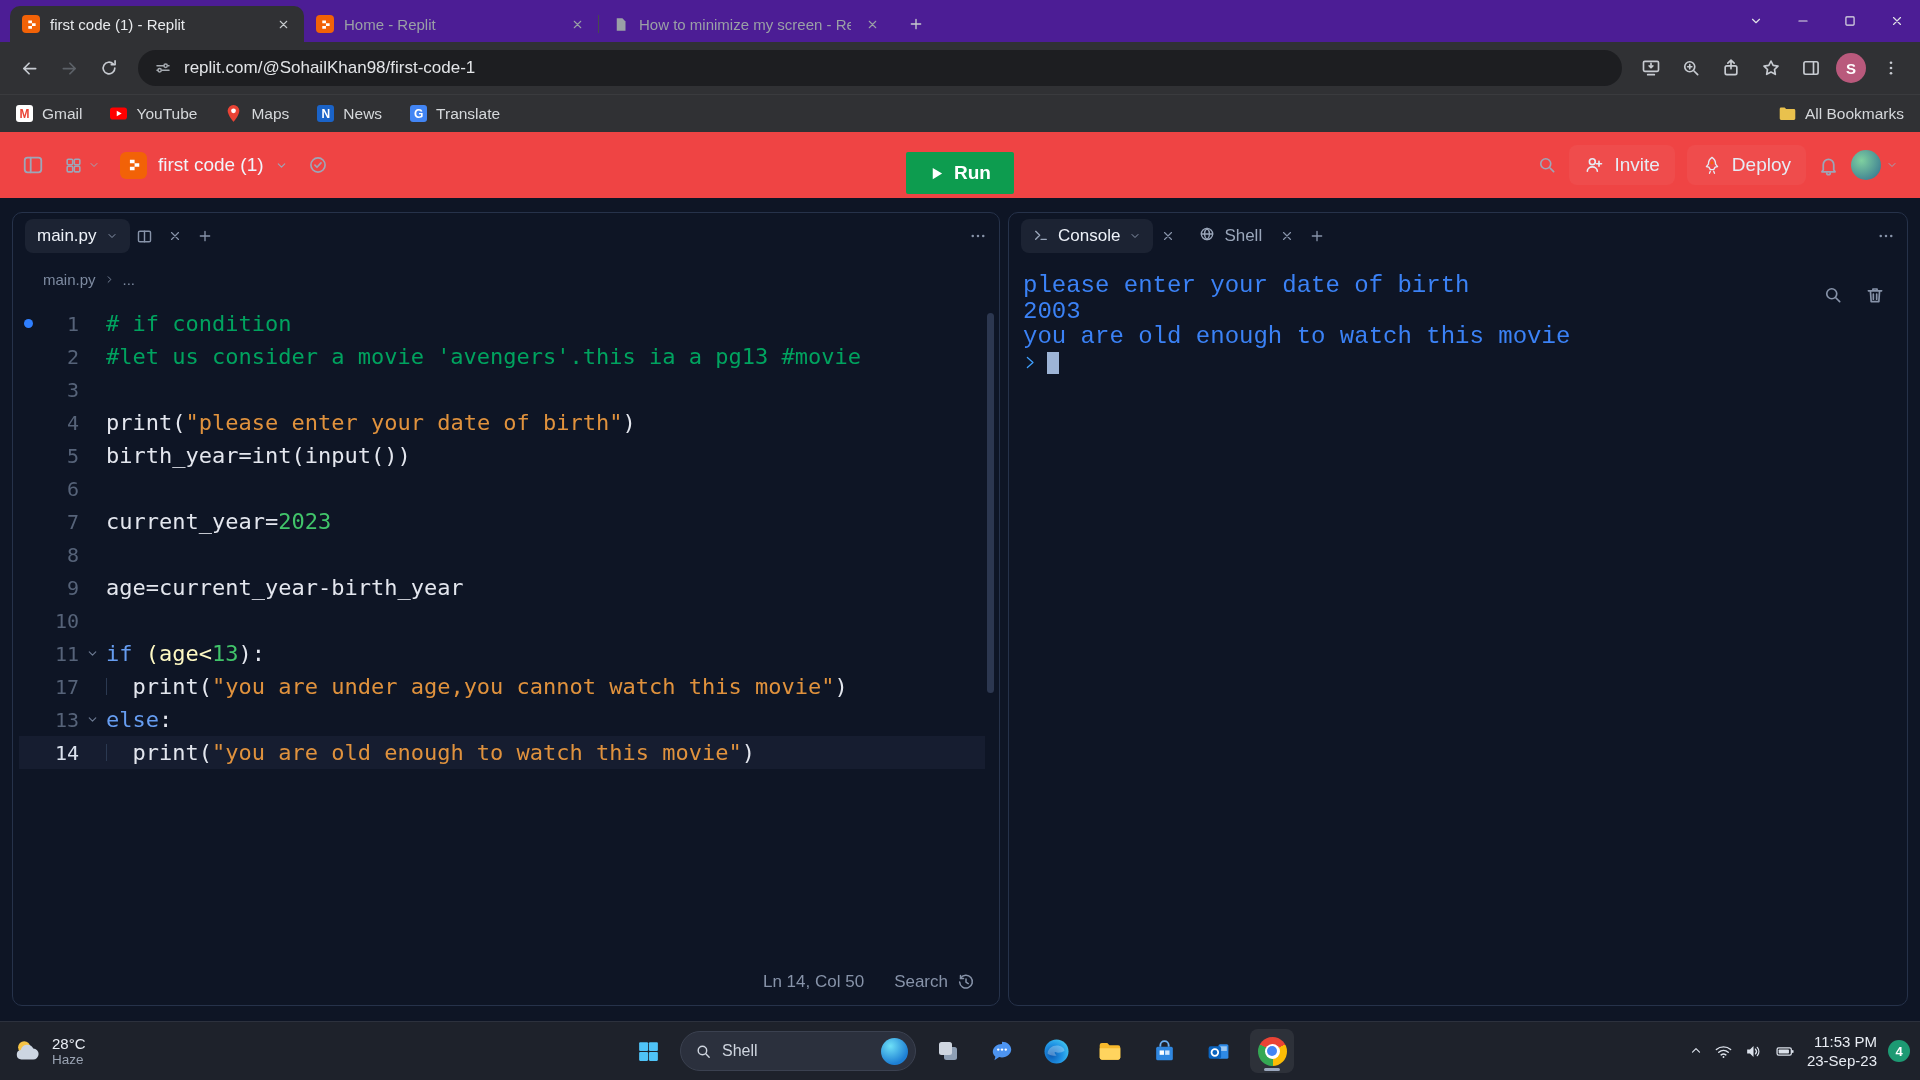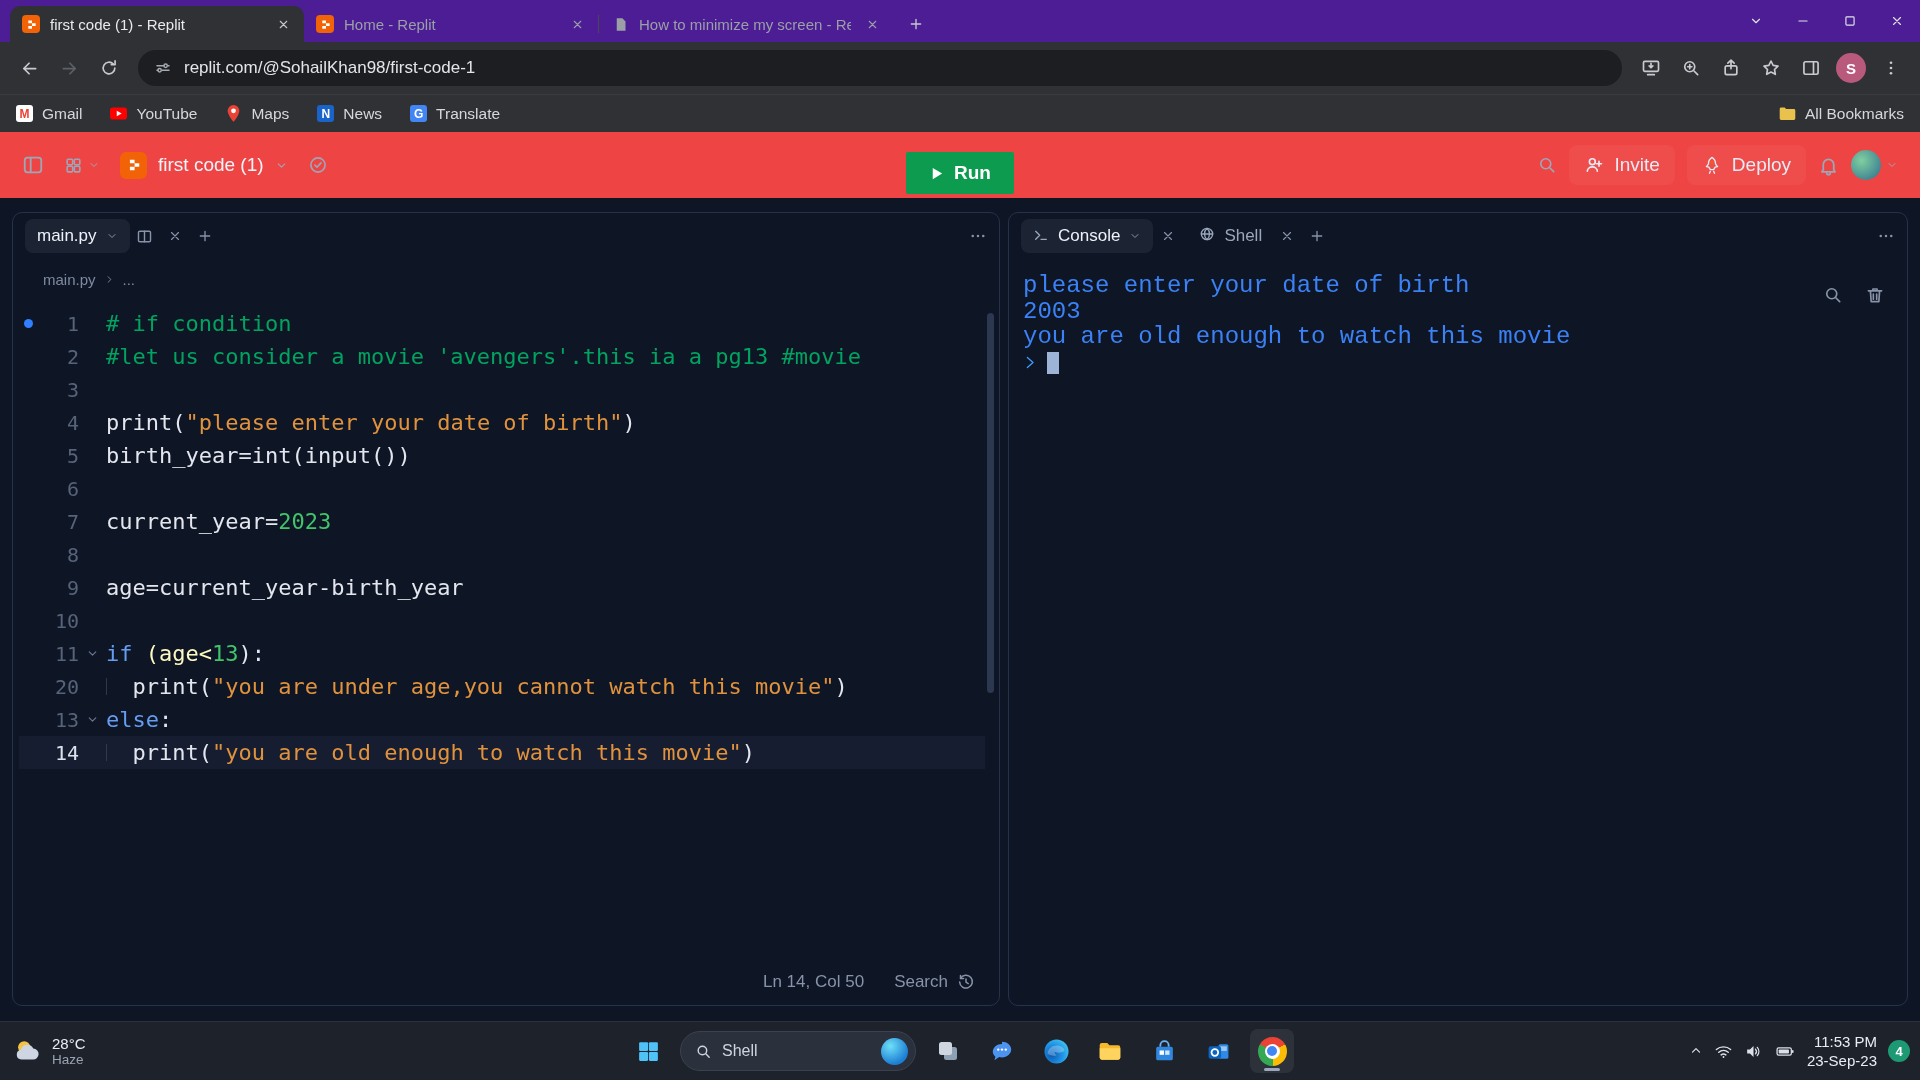--- a/index.html
+++ b/index.html
@@ -411,21 +411,21 @@
           <div class="code-row"><span class="dot-cell"></span><span class="lineno">4</span><span class="fold-cell"></span><span class="code-text"><span style="color: rgb(227, 230, 238);">print(</span><span style="color: rgb(224, 146, 61);">"please enter your date of birth"</span><span style="color: rgb(227, 230, 238);">)</span></span></div>
           <div class="code-row"><span class="dot-cell"></span><span class="lineno">5</span><span class="fold-cell"></span><span class="code-text"><span style="color: rgb(227, 230, 238);">birth_year=int(input())</span></span></div>
           <div class="code-row"><span class="dot-cell"></span><span class="lineno">6</span><span class="fold-cell"></span><span class="code-text"></span></div>
           <div class="code-row"><span class="dot-cell"></span><span class="lineno">7</span><span class="fold-cell"></span><span class="code-text"><span style="color: rgb(227, 230, 238);">current_year=</span><span style="color: rgb(65, 196, 106);">2023</span></span></div>
           <div class="code-row"><span class="dot-cell"></span><span class="lineno">8</span><span class="fold-cell"></span><span class="code-text"></span></div>
           <div class="code-row"><span class="dot-cell"></span><span class="lineno">9</span><span class="fold-cell"></span><span class="code-text"><span style="color: rgb(227, 230, 238);">age=current_year-birth_year</span></span></div>
           <div class="code-row"><span class="dot-cell"></span><span class="lineno">10</span><span class="fold-cell"></span><span class="code-text"></span></div>
           <div class="code-row"><span class="dot-cell"></span><span class="lineno">11</span><span class="fold-cell"><svg width="13" height="13" viewBox="0 0 24 24" fill="none" stroke="#6b7890" stroke-width="2.2" stroke-linecap="round" stroke-linejoin="round">
                 <path d="M6 9l6 6 6-6"></path>
               </svg></span><span class="code-text"><span style="color: rgb(102, 157, 241);">if</span><span style="color: #fef9c3;"> (age&lt;</span><span style="color: rgb(65, 196, 106);">13</span><span style="color: rgb(227, 230, 238);">):</span></span></div>
-          <div class="code-row"><span class="dot-cell"></span><span class="lineno">20</span><span class="fold-cell"></span><span class="code-text"><span class="indent-guide"></span><span style="color: rgb(227, 230, 238);">  print(</span><span style="color: rgb(224, 146, 61);">"you are under age,you cannot watch this movie"</span><span style="color: rgb(227, 230, 238);">)</span></span></div>
+          <div class="code-row"><span class="dot-cell"></span><span class="lineno">17</span><span class="fold-cell"></span><span class="code-text"><span class="indent-guide"></span><span style="color: rgb(227, 230, 238);">  print(</span><span style="color: rgb(224, 146, 61);">"you are under age,you cannot watch this movie"</span><span style="color: rgb(227, 230, 238);">)</span></span></div>
           <div class="code-row"><span class="dot-cell"></span><span class="lineno">13</span><span class="fold-cell"><svg width="13" height="13" viewBox="0 0 24 24" fill="none" stroke="#6b7890" stroke-width="2.2" stroke-linecap="round" stroke-linejoin="round">
                 <path d="M6 9l6 6 6-6"></path>
               </svg></span><span class="code-text"><span style="color: rgb(102, 157, 241);">else</span><span style="color: rgb(227, 230, 238);">:</span></span></div>
           <div class="code-row active"><span class="dot-cell"></span><span class="lineno">14</span><span class="fold-cell"></span><span class="code-text"><span class="indent-guide"></span><span style="color: rgb(227, 230, 238);">  print(</span><span style="color: rgb(224, 146, 61);">"you are old enough to watch this movie"</span><span style="color: rgb(227, 230, 238);">)</span></span></div>
         </div>
       <div class="scroll-thumb"></div>
       <div class="statusbar">
         <span>Ln 14, Col 50</span>
         <span class="history">
           <span>Search</span>

